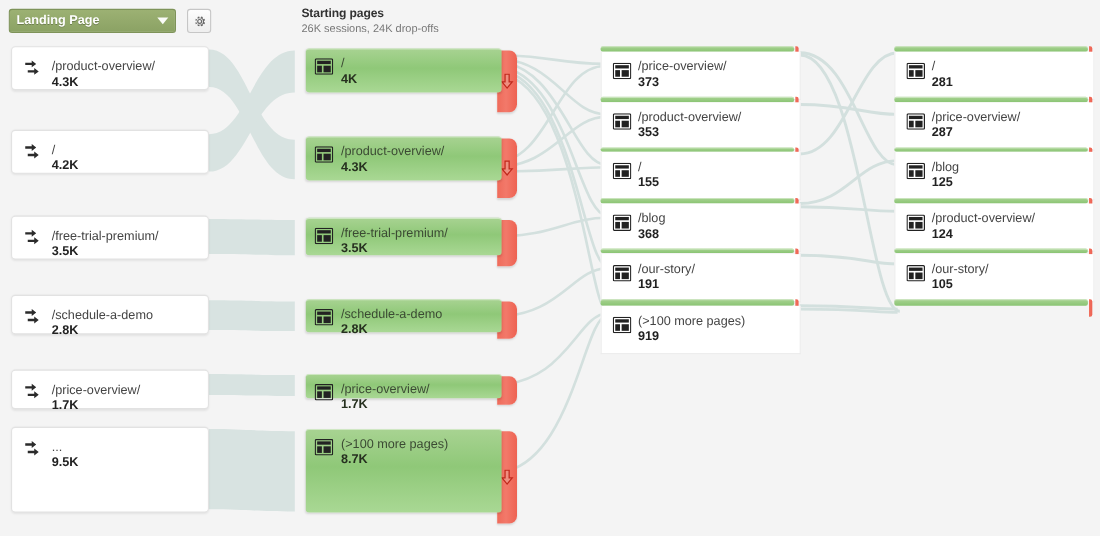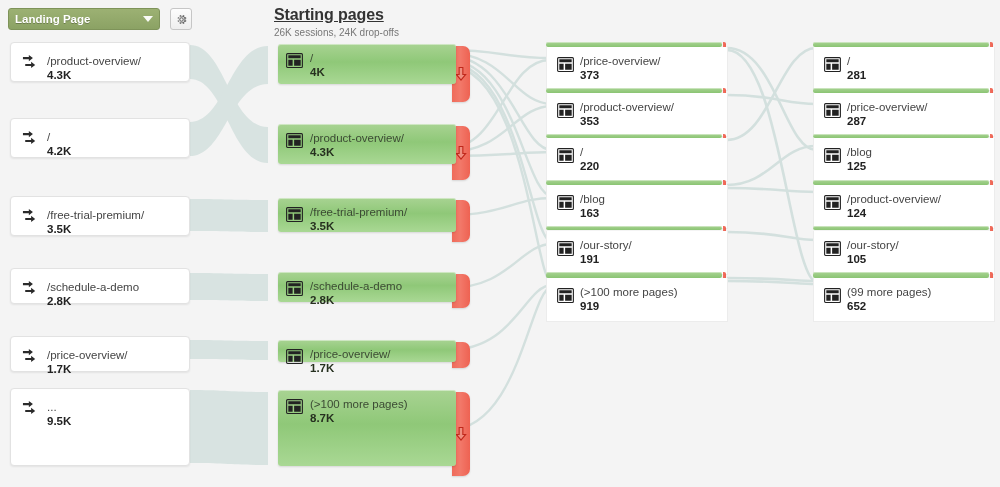--- a/index.html
+++ b/index.html
@@ -46,24 +46,23 @@
     background: linear-gradient(to bottom,#fdfdfd,#eeeeee);
     border: 1px solid #c6c6c6; border-radius: 3px;
     box-sizing: border-box;
     display: flex; align-items: center; justify-content: center;
     cursor: pointer;
   }
 
   
   .col-header { position: absolute; }
   .col-header .title {
-    font-weight: bold; font-size: 16px; color: #333;
+    font-weight: bold; font-size: 11px; color: #333;
     display: inline-block; vertical-align: middle;
     letter-spacing: -0.1px;
-    text-decoration: underline;
   }
   .col-header .sub {
     font-size: 10px; color: #777; margin-top: 3px; white-space: nowrap;
   }
   .close-icon {
     display: inline-block; vertical-align: middle;
     width: 12px; height: 12px; border-radius: 50%;
     background: #d8d8d8; margin-left: 8px;
     position: relative; cursor: pointer;
   }
@@ -407,35 +406,35 @@
     <div class="ix-drop" style="left:723px; top:134px; width:3px; height:14px;"></div>
     <div class="node ix-card" style="left:546px; top:138px; width:182px; height:44px;">
           <svg class="pg-icon" style="left:10px; top:10px;" width="17" height="15" viewBox="0 0 18 16">
             <rect x="0.6" y="0.6" width="16.8" height="14.8" rx="1" fill="none" stroke="#222" stroke-width="1.2"></rect>
             <rect x="2.4" y="2.4" width="13.2" height="3.2" fill="#222"></rect>
             <rect x="2.4" y="7.2" width="4.6" height="6.4" fill="#222"></rect>
             <rect x="8.6" y="7.2" width="7" height="6.4" fill="#222"></rect>
           </svg>
           <div class="lp-text" style="left:33px; top:8px;">
             <div class="nd-path">/</div>
-            <div class="nd-val">220</div>
+            <div class="nd-val">155</div>
           </div>
         </div>
     <div class="ix-bar" style="left:546px; top:180px; width:176px; height:5px;"></div>
     <div class="ix-drop" style="left:723px; top:180px; width:3px; height:15px;"></div>
     <div class="node ix-card" style="left:546px; top:185px; width:182px; height:44px;">
           <svg class="pg-icon" style="left:10px; top:10px;" width="17" height="15" viewBox="0 0 18 16">
             <rect x="0.6" y="0.6" width="16.8" height="14.8" rx="1" fill="none" stroke="#222" stroke-width="1.2"></rect>
             <rect x="2.4" y="2.4" width="13.2" height="3.2" fill="#222"></rect>
             <rect x="2.4" y="7.2" width="4.6" height="6.4" fill="#222"></rect>
             <rect x="8.6" y="7.2" width="7" height="6.4" fill="#222"></rect>
           </svg>
           <div class="lp-text" style="left:33px; top:8px;">
             <div class="nd-path">/blog</div>
-            <div class="nd-val">163</div>
+            <div class="nd-val">368</div>
           </div>
         </div>
     <div class="ix-bar" style="left:546px; top:226px; width:176px; height:4px;"></div>
     <div class="ix-drop" style="left:723px; top:226px; width:3px; height:14px;"></div>
     <div class="node ix-card" style="left:546px; top:231px; width:182px; height:44px;">
           <svg class="pg-icon" style="left:10px; top:10px;" width="17" height="15" viewBox="0 0 18 16">
             <rect x="0.6" y="0.6" width="16.8" height="14.8" rx="1" fill="none" stroke="#222" stroke-width="1.2"></rect>
             <rect x="2.4" y="2.4" width="13.2" height="3.2" fill="#222"></rect>
             <rect x="2.4" y="7.2" width="4.6" height="6.4" fill="#222"></rect>
             <rect x="8.6" y="7.2" width="7" height="6.4" fill="#222"></rect>
@@ -524,25 +523,13 @@
             <rect x="2.4" y="7.2" width="4.6" height="6.4" fill="#222"></rect>
             <rect x="8.6" y="7.2" width="7" height="6.4" fill="#222"></rect>
           </svg>
           <div class="lp-text" style="left:33px; top:8px;">
             <div class="nd-path">/our-story/</div>
             <div class="nd-val">105</div>
           </div>
         </div>
     <div class="ix-bar" style="left:813px; top:272px; width:176px; height:6px;"></div>
     <div class="ix-drop" style="left:990px; top:272px; width:3px; height:16px;"></div>
-    <div class="node ix-card" style="left:813px; top:278px; width:182px; height:44px;">
-          <svg class="pg-icon" style="left:10px; top:10px;" width="17" height="15" viewBox="0 0 18 16">
-            <rect x="0.6" y="0.6" width="16.8" height="14.8" rx="1" fill="none" stroke="#222" stroke-width="1.2"></rect>
-            <rect x="2.4" y="2.4" width="13.2" height="3.2" fill="#222"></rect>
-            <rect x="2.4" y="7.2" width="4.6" height="6.4" fill="#222"></rect>
-            <rect x="8.6" y="7.2" width="7" height="6.4" fill="#222"></rect>
-          </svg>
-          <div class="lp-text" style="left:33px; top:8px;">
-            <div class="nd-path">(99 more pages)</div>
-            <div class="nd-val">652</div>
-          </div>
-        </div>
   </div>
 
 </body></html>

